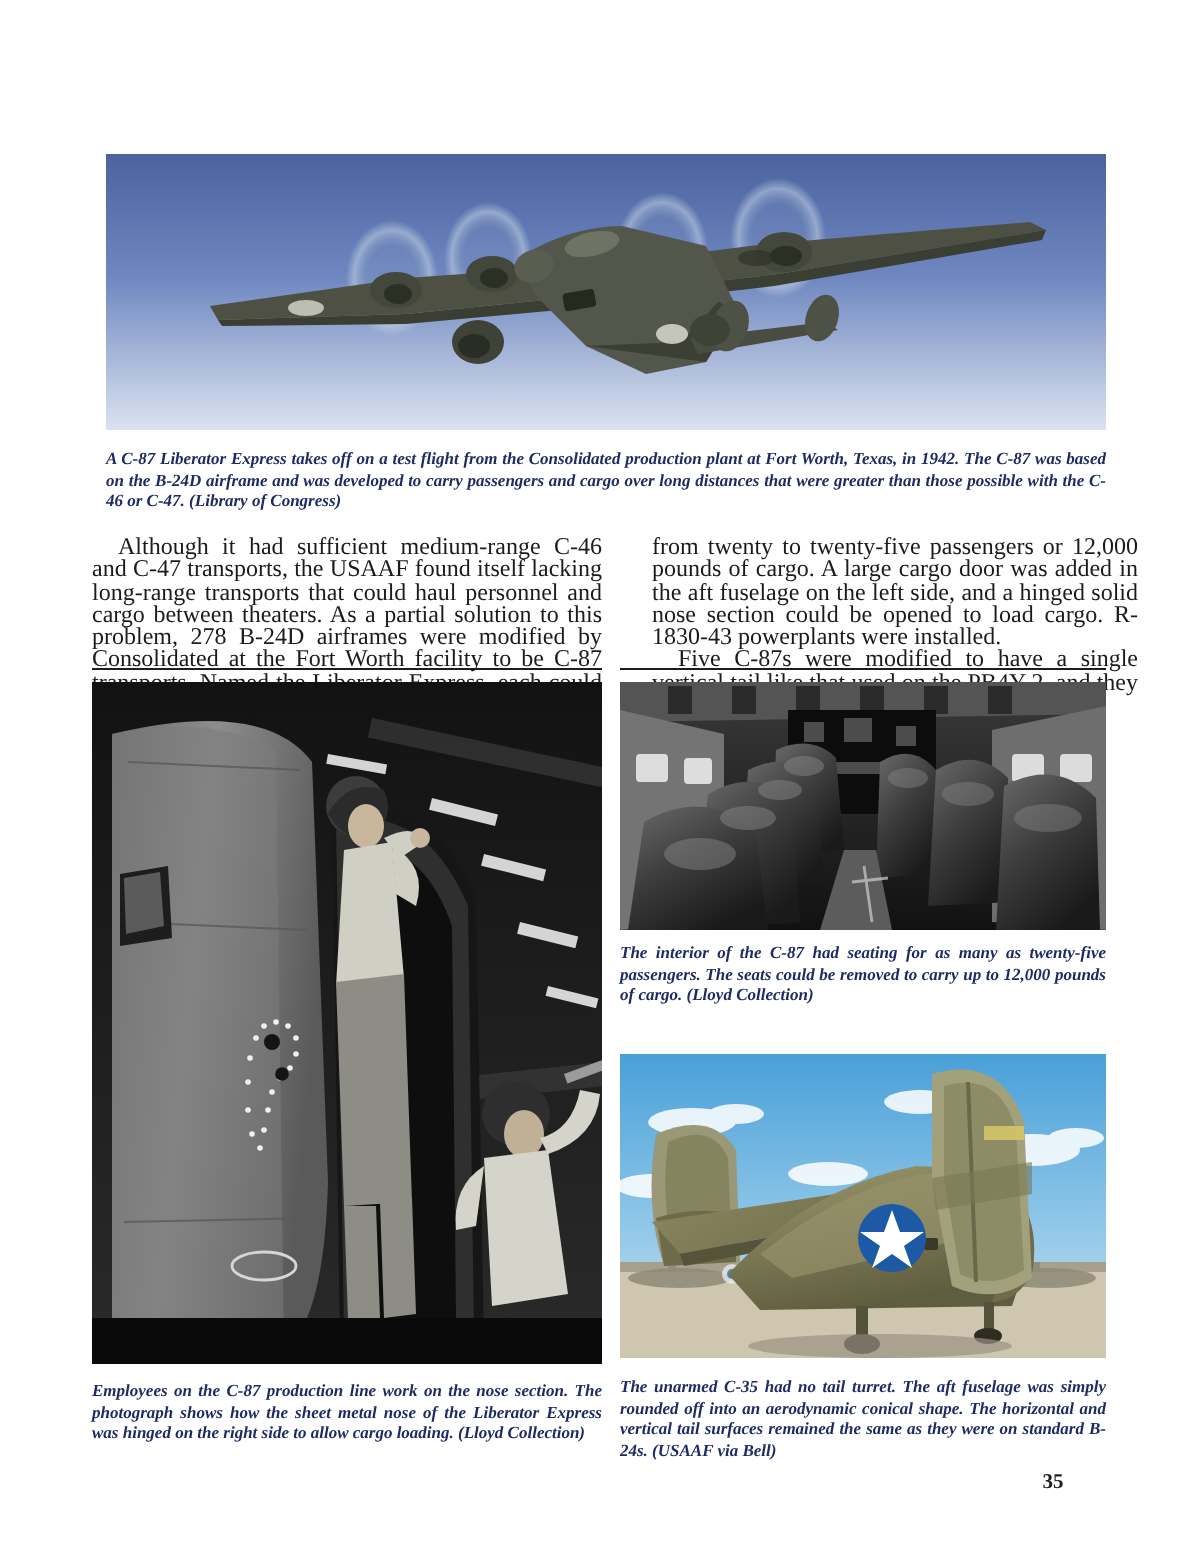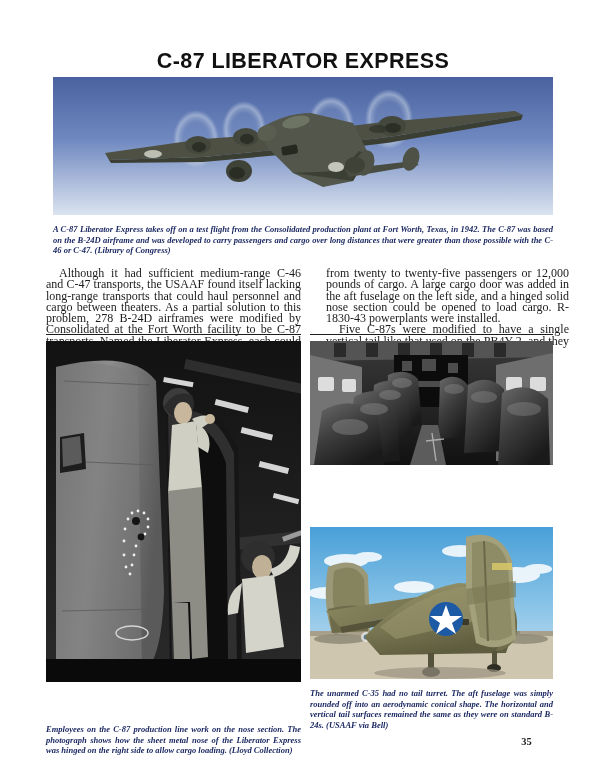--- a/index.html
+++ b/index.html
@@ -119,44 +119,41 @@
     font-style: italic;
     font-weight: bold;
     font-size: 8.5px;
     line-height: 10.6px;
     color: #1d2a63;
     text-align: justify;
     text-justify: inter-word;
   }
   #caption-hero     { left: 53px;  top: 224px; width: 500px; }
   #caption-interior { left: 310px; top: 471px; width: 243px; }
-  #caption-production { left: 46px; top: 724px; width: 255px; font-style: italic; }
+  #caption-production { left: 46px; top: 690px; width: 255px; font-style: italic; }
   #caption-tail     { left: 310px; top: 688px; width: 243px; }
 
   
   #page-number {
     position: absolute;
     left: 500px;
     top: 736px;
     width: 53px;
     text-align: center;
     font-family: "Liberation Serif", serif;
     font-size: 10.5px;
     color: #1d1d1d;
     font-weight: bold;
   }
 </style>
 </head>
 <body>
 
 <div class="page">
 
-  <div class="title-bar">
-    <span class="title-text">C-87 LIBERATOR EXPRESS</span>
-  </div>
 
   <div class="photo" id="hero-photo">
     <div class="sky"></div>
     <div class="plane-wrap">
       <svg class="plane-svg" width="500" height="138" viewBox="0 0 500 138">
         <defs>
           <linearGradient id="skyg" x1="0" y1="0" x2="0" y2="1">
             <stop offset="0" stop-color="#4a63a0"></stop>
             <stop offset="0.45" stop-color="#6f88c0"></stop>
             <stop offset="1" stop-color="#dbe3ef"></stop>
@@ -389,20 +386,21 @@
 
       <path d="M112 84 L128 84 L136 124 L100 124 Z" fill="#5c5c5c"></path>
 
       <g stroke="#d0d0d0" stroke-width="1.4" fill="none" opacity="0.7">
         <path d="M122 92 L126 120"></path>
         <path d="M116 100 L134 98"></path>
       </g>
     </svg>
   </div>
 
+  <div class="caption" id="caption-interior">The interior of the C-87 had seating for as many as twenty-five passengers.  The seats could be removed to carry up to 12,000 pounds of cargo.  (Lloyd Collection)</div>
 
   <div class="photo" id="tail-photo">
     <svg width="243" height="152" viewBox="0 0 243 152">
       <defs>
         <linearGradient id="skyt" x1="0" y1="0" x2="0" y2="1">
           <stop offset="0" stop-color="#49a0d8"></stop>
           <stop offset="0.55" stop-color="#8ec6e8"></stop>
           <stop offset="1" stop-color="#cfe4f2"></stop>
         </linearGradient>
         <linearGradient id="olive" x1="0" y1="0" x2="0.4" y2="1">

